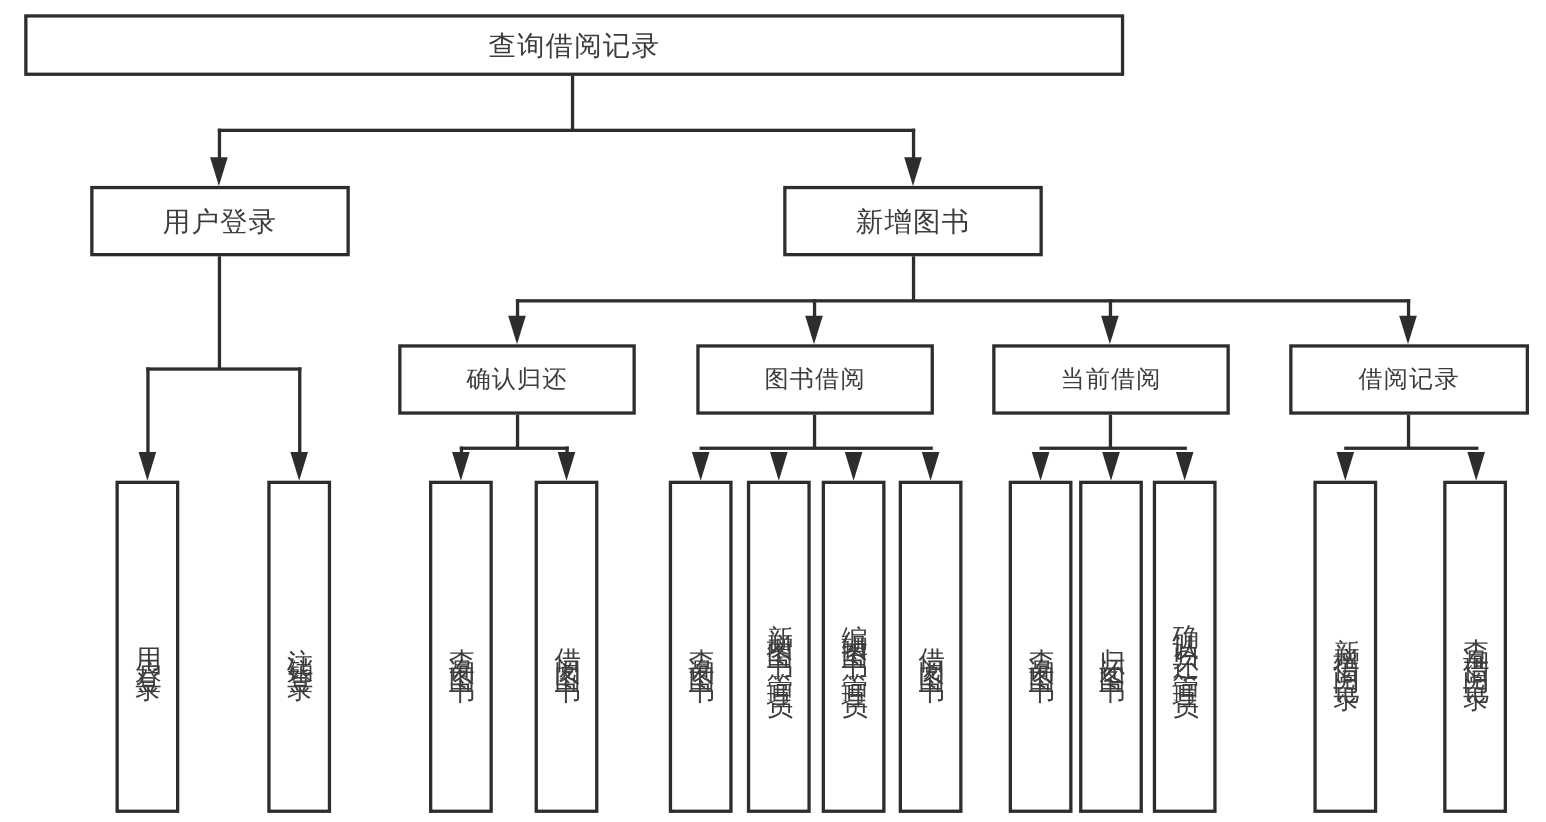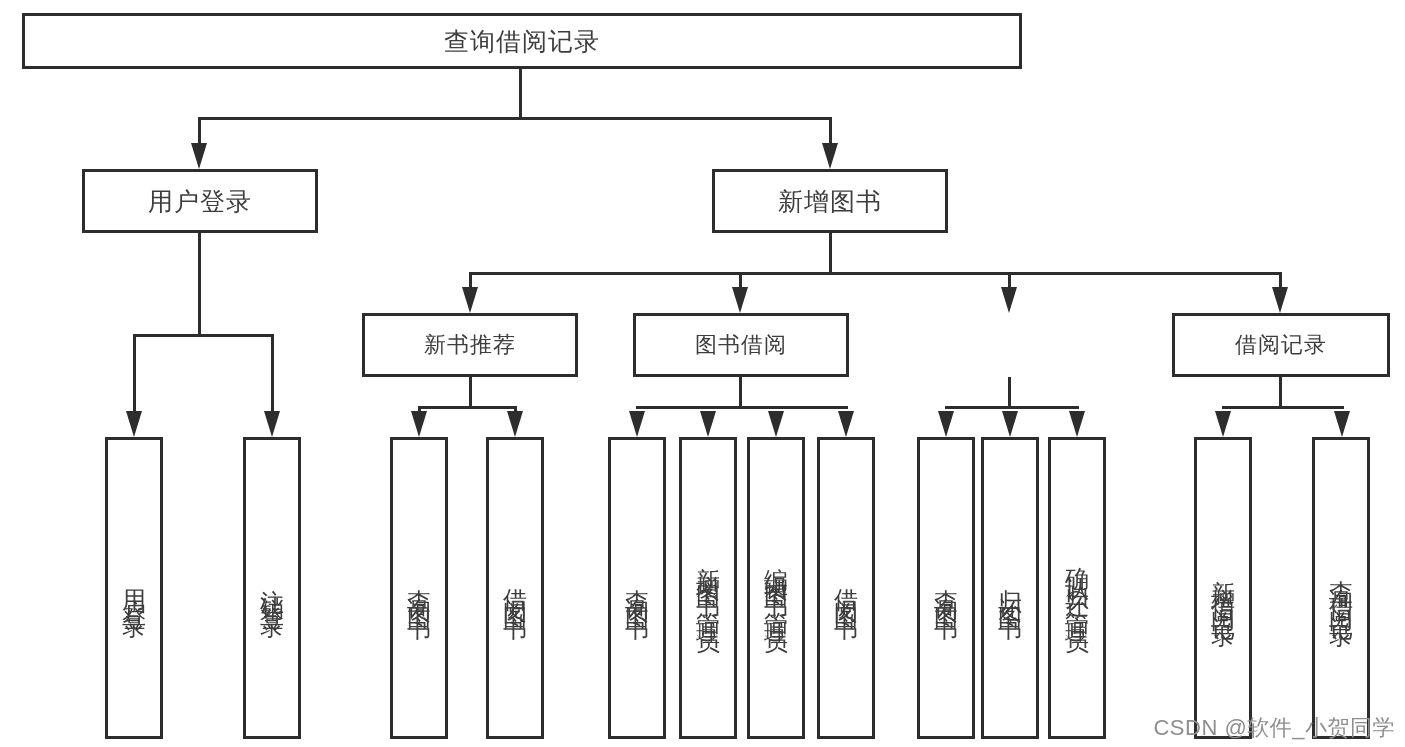--- a/index.html
+++ b/index.html
@@ -97,24 +97,27 @@
   <div class="vline" style="left:469px;top:272px;height:18px;"></div>
   <div class="vline" style="left:739px;top:272px;height:18px;"></div>
   <div class="vline" style="left:1008px;top:272px;height:18px;"></div>
   <div class="vline" style="left:1279px;top:272px;height:18px;"></div>
   <div class="arrow" style="left:462px;top:287px;"></div>
   <div class="arrow" style="left:732px;top:287px;"></div>
   <div class="arrow" style="left:1001px;top:287px;"></div>
   <div class="arrow" style="left:1272px;top:287px;"></div>
 
   <div class="node lv3" style="left:362px;top:313px;width:216px;height:64px;">
-    <span class="lbl">新书推荐</span>
+    <span class="lbl">确认归还</span>
   </div>
   <div class="node lv3" style="left:633px;top:313px;width:216px;height:64px;">
     <span class="lbl">图书借阅</span>
+  </div>
+  <div class="node lv3" style="left:902px;top:313px;width:216px;height:64px;">
+    <span class="lbl">当前借阅</span>
   </div>
   <div class="node lv3" style="left:1172px;top:313px;width:218px;height:64px;">
     <span class="lbl">借阅记录</span>
   </div>
 
   <div class="vline" style="left:469px;top:377px;height:31px;"></div>
   <div class="hline" style="left:418px;top:406px;width:99px;"></div>
   <div class="vline" style="left:418px;top:406px;height:8px;"></div>
   <div class="vline" style="left:514px;top:406px;height:8px;"></div>
   <div class="arrow" style="left:411px;top:411px;"></div>
@@ -175,15 +178,14 @@
     <span class="lbl">确认归还（管理员）</span>
   </div>
 
   <div class="node vnode" style="left:1194px;top:437px;width:58px;height:302px;">
     <span class="lbl">新增借阅记录</span>
   </div>
   <div class="node vnode" style="left:1312px;top:437px;width:58px;height:302px;">
     <span class="lbl">查询借阅记录</span>
   </div>
 
-  <div class="watermark">CSDN @软件_小贺同学</div>
 
 </div>
 
 </body></html>

